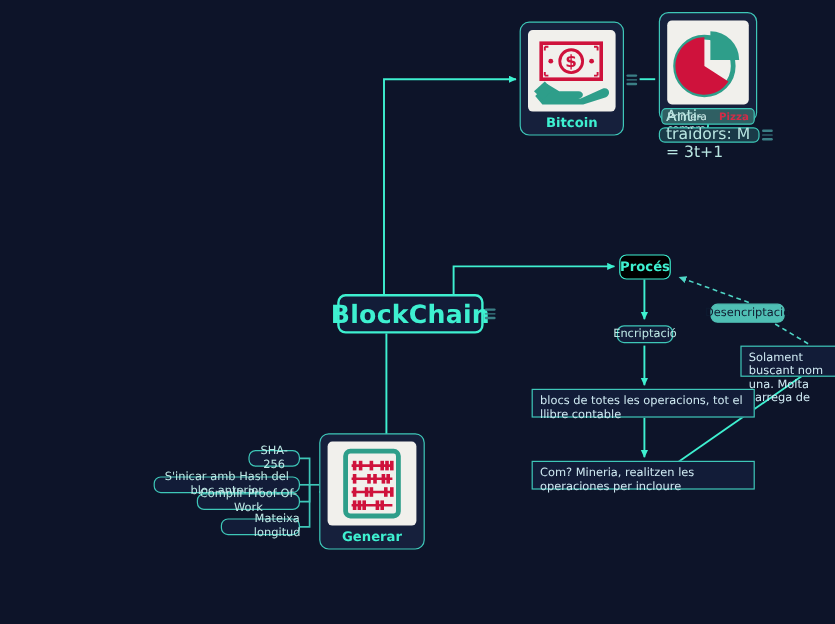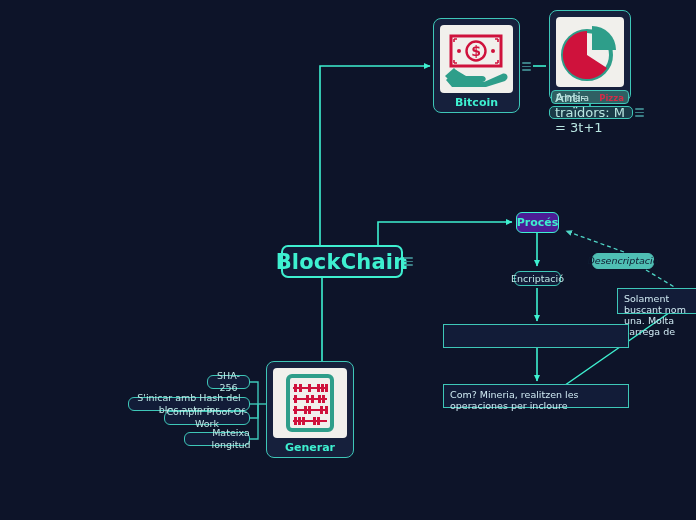--- a/index.html
+++ b/index.html
@@ -57,21 +57,21 @@
     display:flex;align-items:center;justify-content:center;
     text-align:center;line-height:1.25;
   }
   .pill-dark{
     background:#121c38;border:1.4px solid #3ec7b8;color:#bfe9e6;font-size:9.5px;
   }
   .pill-solid{
     background:#4fbfb4;border:1.4px solid #4fbfb4;color:#0f1b30;font-size:9.5px;
   }
   .pill-proces{
-    background:#4c1d95;border:1.6px solid #3ef0d0;
+    background:#000000;border:1.6px solid #3ef0d0;
     color:#3ef0d0;font-size:11px;font-weight:bold;
   }
   .pill-text{
     background:#121c38;border:1.4px solid #3ec7b8;color:#cfe9f2;
     font-size:9.5px;text-align:left;justify-content:flex-start;
     padding:4px 6px;align-items:center;
   }
   .pill-caption{
     background:#2f5f63;border:1.2px solid #3ec7b8;border-radius:4px;
     color:#d5efee;font-size:8.5px;padding:2px 4px;
@@ -199,33 +199,34 @@
 </span>
 
 <div class="node pill pill-proces" style="left:516px;top:212px;width:43px;height:21px;">
   <span>Procés</span>
 </div>
 
 <div class="node pill pill-dark" style="left:514px;top:271px;width:47px;height:15px;">
   <span>Encriptació</span>
 </div>
 
-<div class="node pill pill-solid" style="left:592px;top:253px;width:62px;height:16px;font-style:italic;">
+<div class="node pill pill-solid" style="left:592px;top:253px;width:62px;height:16px;">
   <span>Desencriptació</span>
 </div>
 
 <div class="node pill-text" style="left:617px;top:288px;width:95px;height:26px;">
   <div>
     <div>Solament buscant nom</div>
     <div>una. Molta carrega de</div>
   </div>
 </div>
 
 <div class="node pill-text" style="left:443px;top:324px;width:186px;height:24px;">
   <div>
+    <div>blocs de totes les operacions, tot el llibre contable</div>
   </div>
 </div>
 
 <div class="node pill-text" style="left:443px;top:384px;width:186px;height:24px;">
   <div>
     <div>Com? Mineria, realitzen les operaciones per incloure</div>
   </div>
 </div>
 
 <div class="node card" style="left:266px;top:361px;width:88px;height:97px;">

